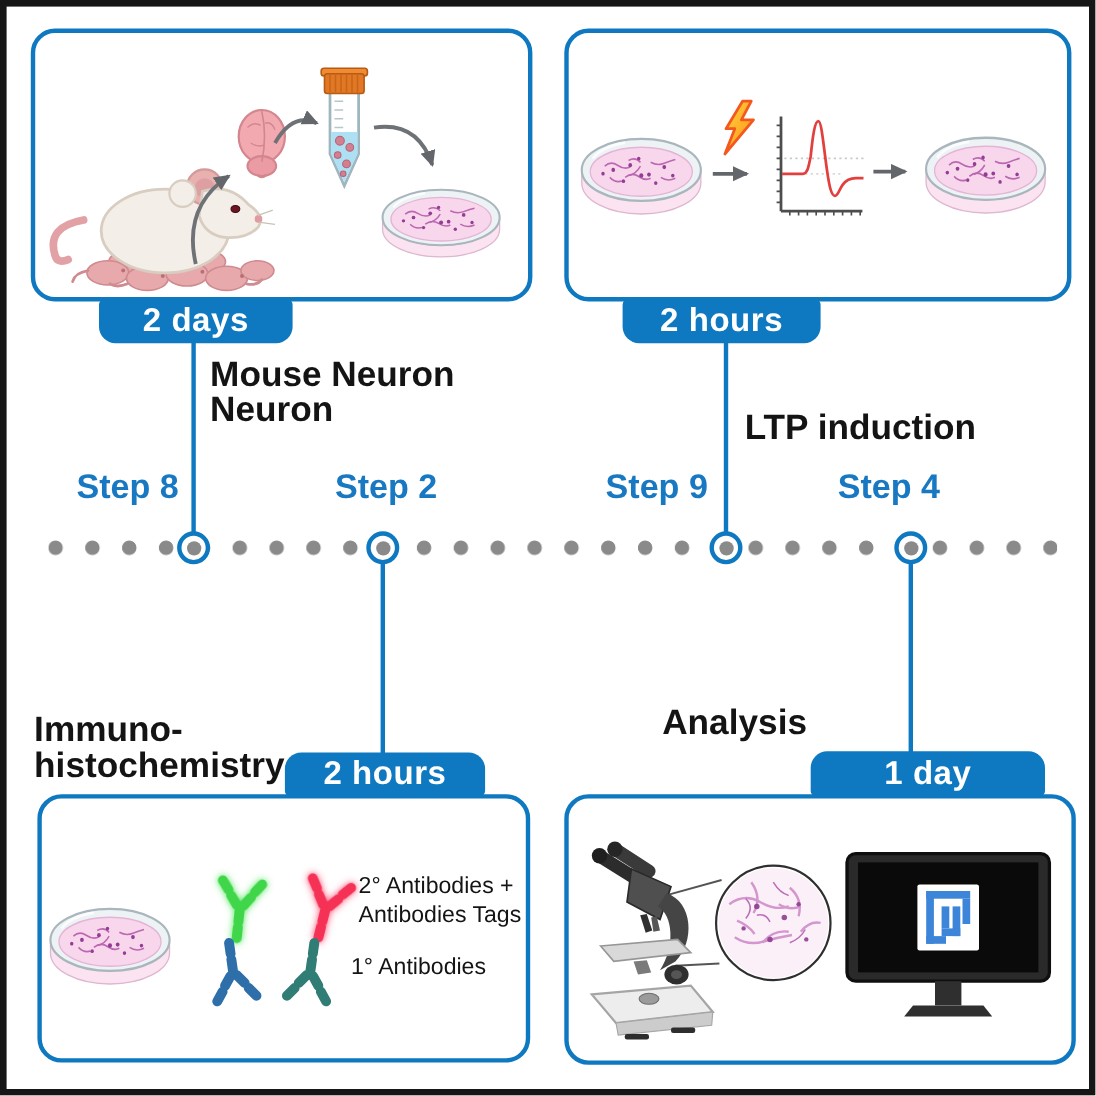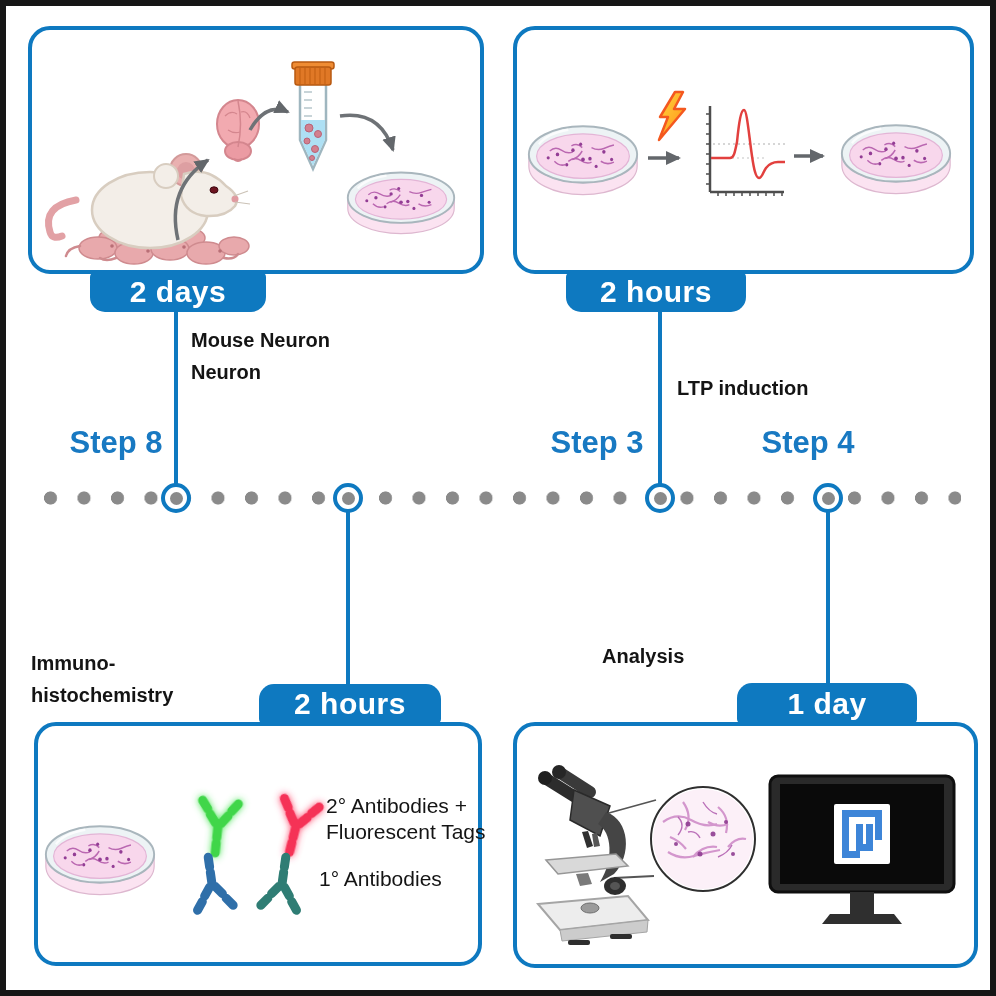--- a/index.html
+++ b/index.html
@@ -15,21 +15,21 @@
   }
   .badge{
     position:absolute; box-sizing:border-box; background:var(--accent);
     color:#fff; font-weight:bold; font-size:30px; display:flex;
     align-items:center; justify-content:center; letter-spacing:0.5px;
   }
   .badge.below{ border-radius:5px 5px 15px 15px; }
   .badge.above{ border-radius:15px 15px 5px 5px; }
   .vline{ position:absolute; width:4px; background:var(--accent); }
   .caption{
-    position:absolute; color:var(--ink); font-weight:bold; font-size:20px;
+    position:absolute; color:var(--ink); font-weight:bold; font-size:32px;
     line-height:32px; white-space:nowrap;
   }
   .steplabel{
     position:absolute; top:419px; width:140px; text-align:center;
     color:#1879c2; font-weight:bold; font-size:31px; white-space:nowrap;
   }
   .dots{
     position:absolute; left:38px; top:485px; width:917px; height:14px;
     background-image:radial-gradient(circle at 6.5px 7px, var(--dot) 6.2px, rgba(0,0,0,0) 6.9px);
     background-size:33.5px 14px; background-repeat:repeat-x;
@@ -218,21 +218,22 @@
 
   <svg style="left:832px;top:103px;" width="116" height="94" viewBox="0 0 150 110" preserveAspectRatio="none">
       <use href="#dish"></use>
     </svg>
 
   <div class="badge below" style="left:560px;top:266px;width:180px;height:40px;">2 hours</div>
   <div class="vline" style="left:652px;top:304px;height:175px;"></div>
   <div class="caption" style="left:671px;top:326px;margin-top:40px;">LTP induction</div>
 
   <div class="steplabel" style="left:40px;">Step 8</div>
-  <div class="steplabel" style="left:521px;">Step 3</div>
+  <div class="steplabel" style="left:275px;">Step 2</div>
+  <div class="steplabel" style="left:521px;">Step 9</div>
   <div class="steplabel" style="left:732px;">Step 4</div>
 
   <div class="dots"></div>
   <div class="node" style="left:155px;">
       <div class="nd"></div>
     </div>
   <div class="node" style="left:327px;">
       <div class="nd"></div>
     </div>
   <div class="node" style="left:639px;">
@@ -259,27 +260,27 @@
     <use href="#abY" transform="translate(10,56) rotate(172 30 30)" color="#2f6fa9"></use>
   </svg>
 
   <svg style="left:238px;top:792px;" width="88" height="118" viewBox="0 0 88 118">
     <use href="#abY" transform="translate(22,-2) rotate(14 30 30)" color="#f53057" filter="url(#gR)"></use>
     <use href="#abY" transform="translate(8,56) rotate(188 30 30)" color="#2f7d74"></use>
   </svg>
 
   <div class="ablabel" style="left:310px;top:787px;">
     <span>2° Antibodies +</span><br>
-    <span>Fluorescent Tags</span>
+    <span>Antibodies Tags</span>
   </div>
   <div class="ablabel" style="left:303px;top:860px;">1° Antibodies</div>
 
   <div class="vline" style="left:820px;top:505px;height:174px;"></div>
   <div class="caption" style="left:596px;top:634px;">Analysis</div>
-  <div class="badge above" style="left:731px;top:677px;width:180px;height:41px;">1 day</div>
+  <div class="badge above" style="left:731px;top:677px;width:213px;height:41px;">1 day</div>
   <div class="panel" style="left:507px;top:716px;width:465px;height:246px;"></div>
 
   <svg style="left:512px;top:756px;" width="246" height="188" viewBox="0 0 246 188">
     <clipPath id="magclip">
         <circle cx="185" cy="77" r="50"></circle>
       </clipPath>
     <path d="M80,54 L138,38 M96,116 L136,114" stroke="#555" stroke-width="1.8" fill="none"></path>
     <g>
       <path d="M30,18 L62,38" stroke="#2c2c2c" stroke-width="12" stroke-linecap="round"></path>
       <path d="M44,12 L72,30" stroke="#3a3a3a" stroke-width="12" stroke-linecap="round"></path>

